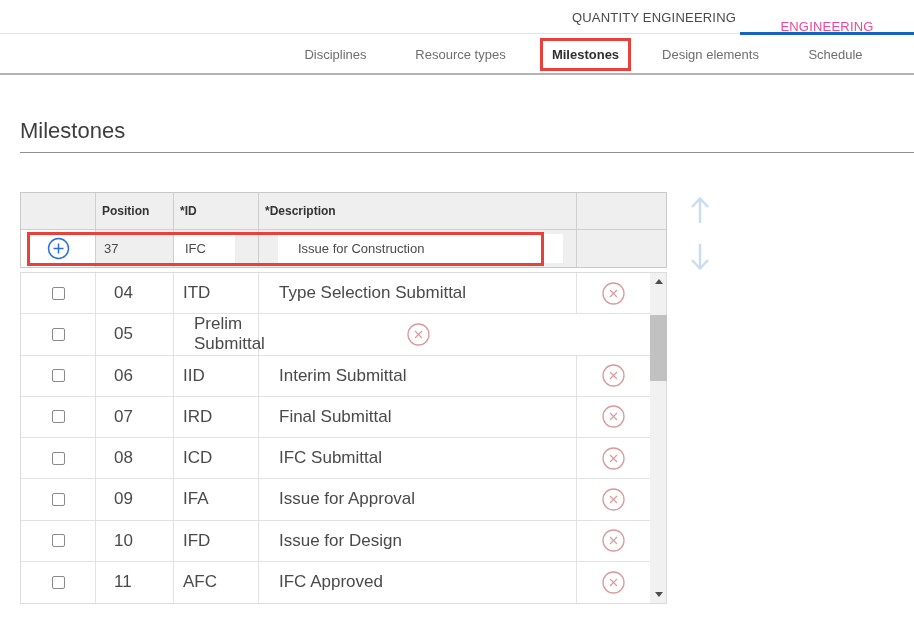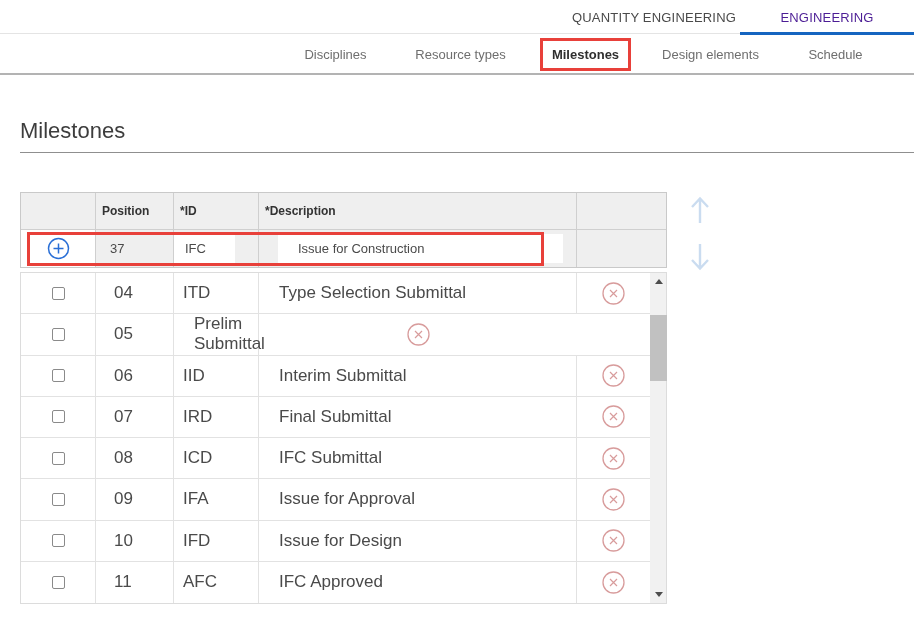--- a/index.html
+++ b/index.html
@@ -6,21 +6,21 @@
   html, body { width: 914px; height: 617px; background: #ffffff;
     font-family: "Liberation Sans", sans-serif; color: #444; overflow: hidden; }
   .stage { position: relative; width: 914px; height: 617px; background: #fff; }
 
   
   .topnav { position: absolute; top: 0; left: 0; right: 0; height: 34px;
     border-bottom: 1px solid #e4e4e4; display: flex; justify-content: flex-end; }
   .topnav-tab { position: relative; height: 34px; display: flex; align-items: center;
     justify-content: center; font-size: 13px; color: #4a4a4a; letter-spacing: .2px; cursor: pointer; }
   .topnav-tab.qf { width: 172px; }
-  .topnav-tab.eng { width: 174px; color: #4c1d95; }
+  .topnav-tab.eng { width: 174px; color: #ec4899; align-items: flex-end; }
   .topnav-tab .underline { position: absolute; left: 0; right: 0; bottom: -1px; height: 3px;
     background: #1565c0; }
 
   
   .subnav { position: absolute; top: 35px; left: 0; right: 0; height: 40px;
     border-bottom: 2px solid #b3b3b3; display: flex; justify-content: flex-end;
     align-items: center; padding-right: 16px; }
   .subnav-tab { width: 125px; text-align: center; font-size: 13px; color: #6e6e6e; cursor: pointer; }
   .subnav-tab.active { color: #2f2f2f; font-weight: bold; }
   .subnav-tab.active .tab-box { display: inline-block; border: 3px solid #e8403a; padding: 6px 9px; }
@@ -33,21 +33,21 @@
   .table-main { position: absolute; top: 192px; left: 20px; width: 647px;
     border: 1px solid #c9c9c9; background: #fff; }
   .grid-row { display: grid; grid-template-columns: 75px 78px 85px 318px 89px; }
   .grid-row > div { border-right: 1px solid #cfcfcf; display: flex; align-items: center; }
   .grid-row > div:last-child { border-right: none; }
   .hdr-row { height: 37px; background: #efefef; border-bottom: 1px solid #cfcfcf; }
   .hdr-row > div { font-size: 12px; font-weight: bold; color: #333; padding-left: 6px; }
   .add-row { height: 37px; }
   .add-row .cell-add { background: #fff; justify-content: center; }
   .add-row .cell-gray { background: #efefef; font-size: 13px; color: #4a4a4a; }
-  .add-row .cell-pos { padding-left: 14px; }
+  .add-row .cell-pos { padding-left: 8px; }
   .add-row input { height: 29px; border: none; outline: none; background: #fff;
     font-family: "Liberation Sans", sans-serif; font-size: 13px; color: #4a4a4a; }
   .add-row .id-input { width: 61px; padding-left: 11px; }
   .add-row .desc-input { width: 285px; padding-left: 20px; margin-left: 19px; }
   .annotation-add-row { position: absolute; left: 6px; top: 39px; width: 517px; height: 34px;
     border: 3px solid #e8403a; pointer-events: none; }
 
   
   .scroll-area { position: absolute; top: 272px; left: 20px; width: 647px; height: 332px;
     border: 1px solid #dcdcdc; display: flex; background: #fff; }

